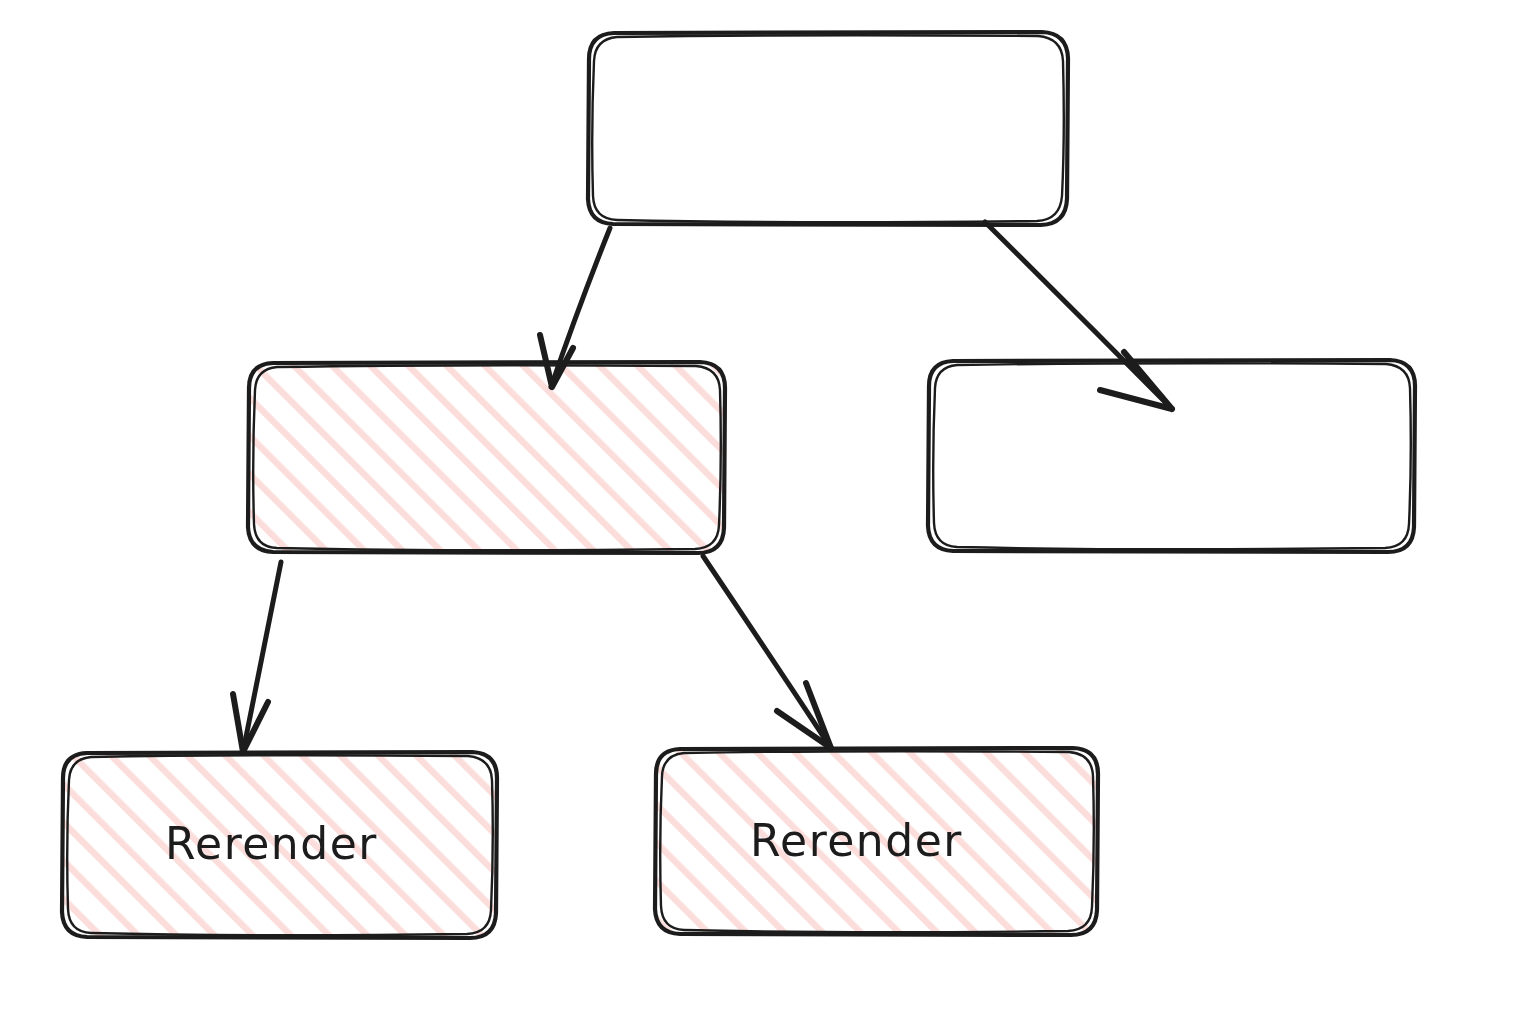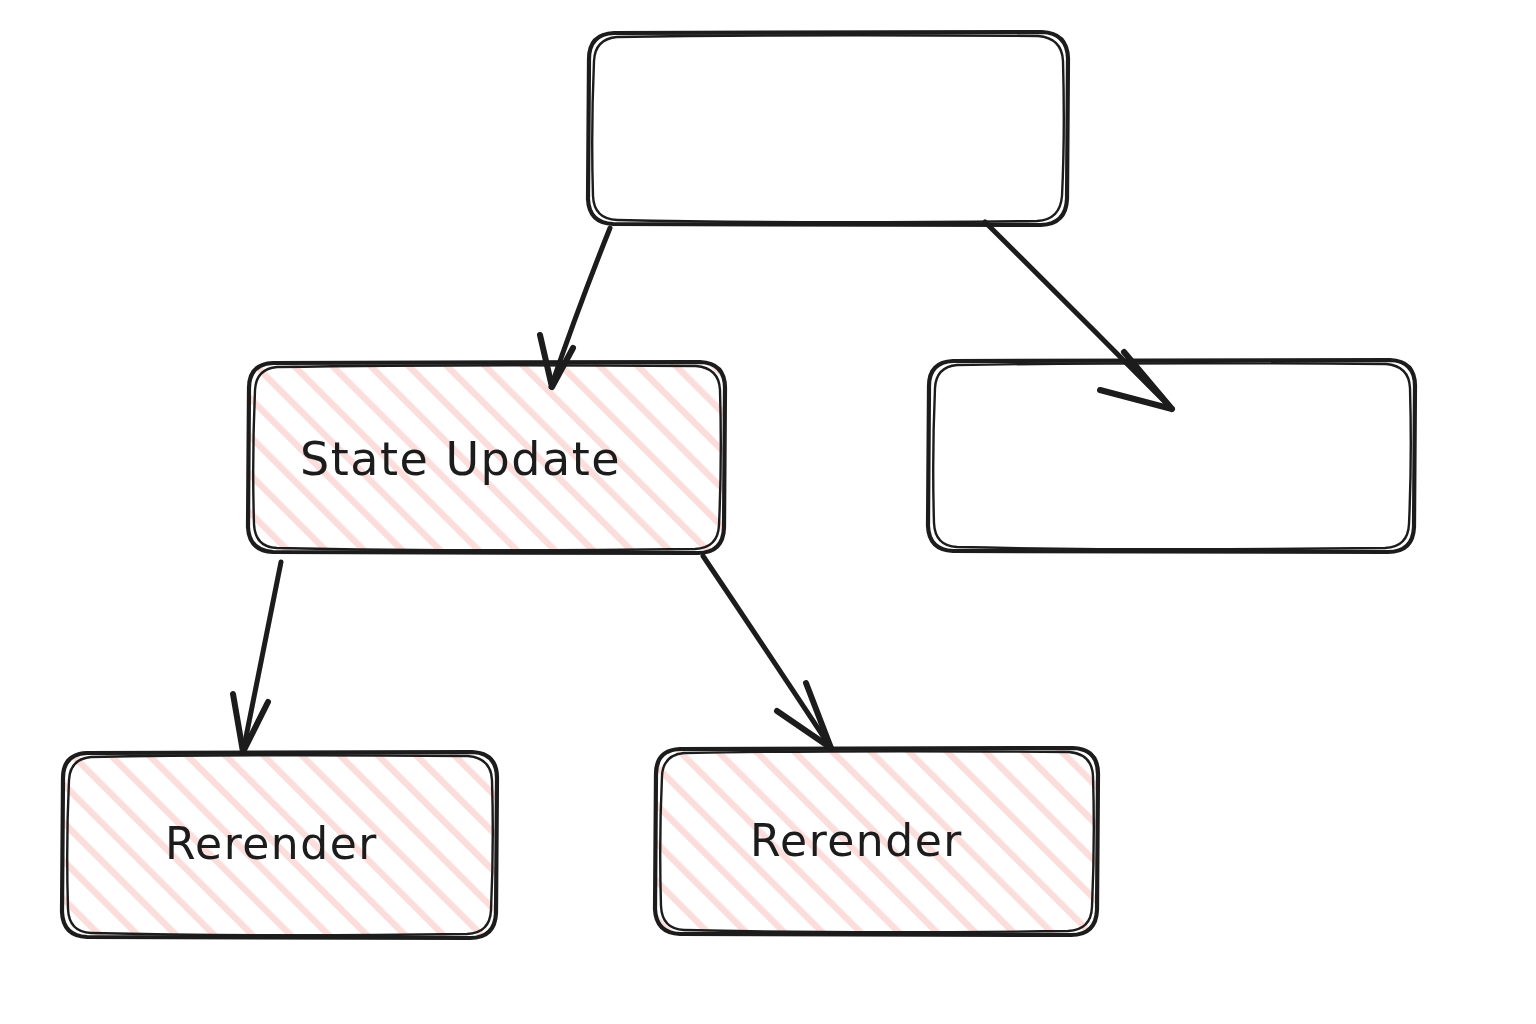--- a/index.html
+++ b/index.html
@@ -104,19 +104,18 @@
       <path d="M 281 562 Q 262 655 243 752" fill="none" stroke="#1c1c1c" stroke-width="5" stroke-linecap="round"></path>
       <path d="M 233 694 L 243 752 M 268 702 L 243 752" fill="none" stroke="#1c1c1c" stroke-width="6" stroke-linecap="round" stroke-linejoin="round"></path>
     </g>
 
     <g>
       <path d="M 703 556 Q 767 651 831 748" fill="none" stroke="#1c1c1c" stroke-width="5" stroke-linecap="round"></path>
       <path d="M 806 683 L 831 748 M 777 711 L 831 748" fill="none" stroke="#1c1c1c" stroke-width="6" stroke-linecap="round" stroke-linejoin="round"></path>
     </g>
   </svg>
 
-  <div class="node-label" id="label-state-update">State Update</div>
 
   <div class="node-label" id="label-rerender-left">Rerender</div>
 
   <div class="node-label" id="label-rerender-right">Rerender</div>
 
 </div>
 
 </body></html>

